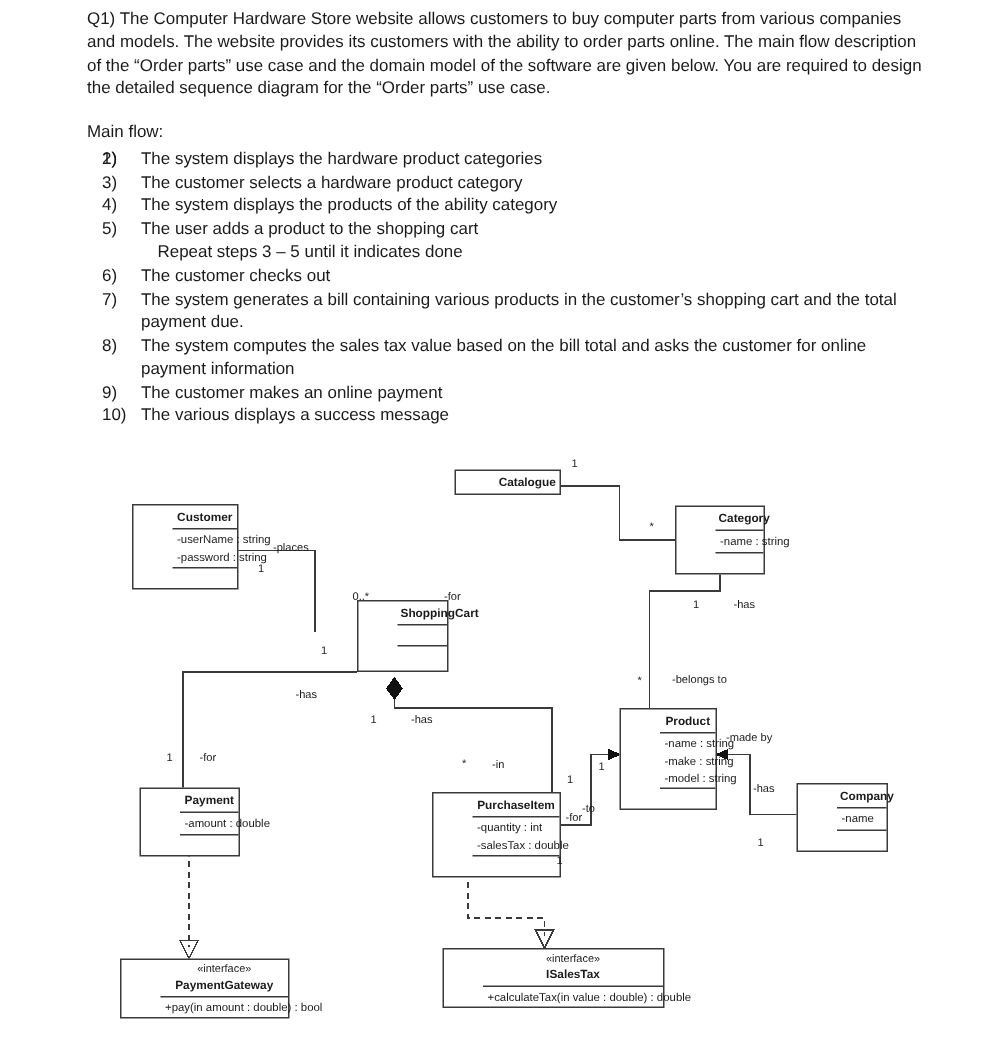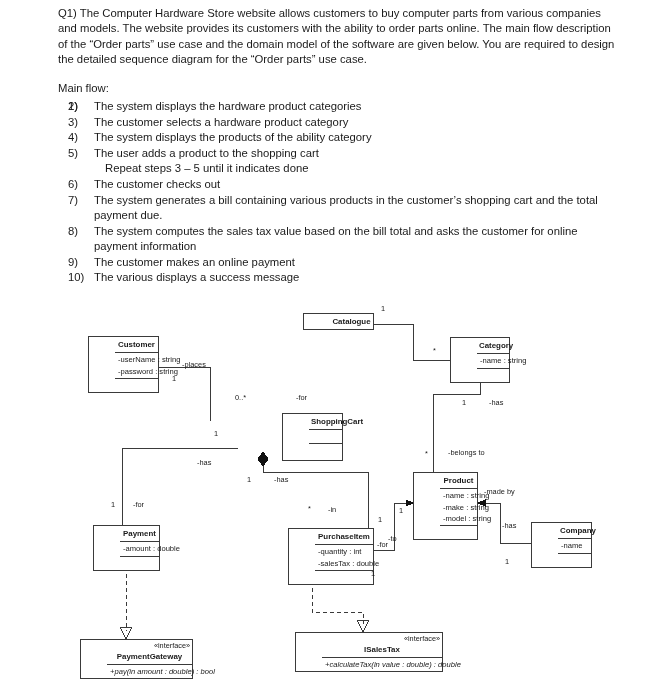--- a/index.html
+++ b/index.html
@@ -35,24 +35,24 @@
   }
   .cls .name{
     text-align:center;font-weight:bold;font-size:7.9px;
     padding:3px 2px 3px 2px;border-bottom:1px solid #3a3a3a;
     white-space:nowrap;
   }
   .cls .name.noborder{border-bottom:none;}
   .cls .attrs{border-bottom:1px solid #3a3a3a;padding:1px 0 1px 0;}
   .cls .attrs .row{padding:1px 3px;white-space:nowrap;}
   .cls .ops{min-height:11px;padding:1px 0;}
-  .cls .ops .row{padding:1px 3px;white-space:nowrap;font-style:italic;}
+  .cls .ops .row{padding:1px 3px;white-space:nowrap;}
   .cls .empty{min-height:11px;}
   .cls .stereo{
-    text-align:right;font-size:7.3px;padding:2px 2px 0 2px;white-space:nowrap;
+    text-align:center;font-size:7.3px;padding:2px 2px 0 2px;white-space:nowrap;
   }
   .cls .iname{
     text-align:center;font-weight:bold;font-size:7.9px;
     padding:1px 2px 3px 2px;border-bottom:1px solid #3a3a3a;white-space:nowrap;
   }
 
   .lbl{
     position:absolute;font-size:7.4px;color:#1a1a1a;white-space:nowrap;
     line-height:1;
   }
@@ -157,21 +157,21 @@
     </div>
 
     <div class="cls" style="left:450px;top:37px;width:60px;">
       <div class="name">Category</div>
       <div class="attrs">
         <div class="row">-name : string</div>
       </div>
       <div class="ops empty"></div>
     </div>
 
-    <div class="cls" style="left:238px;top:113px;width:61px;margin-left:44px;">
+    <div class="cls" style="left:238px;top:100px;width:61px;">
       <div class="name">ShoppingCart</div>
       <div class="attrs empty"></div>
       <div class="ops empty" style="min-height:14px;"></div>
     </div>
 
     <div class="cls" style="left:413px;top:172px;width:65px;">
       <div class="name">Product</div>
       <div class="attrs">
         <div class="row">-name : string</div>
         <div class="row">-make : string</div>

